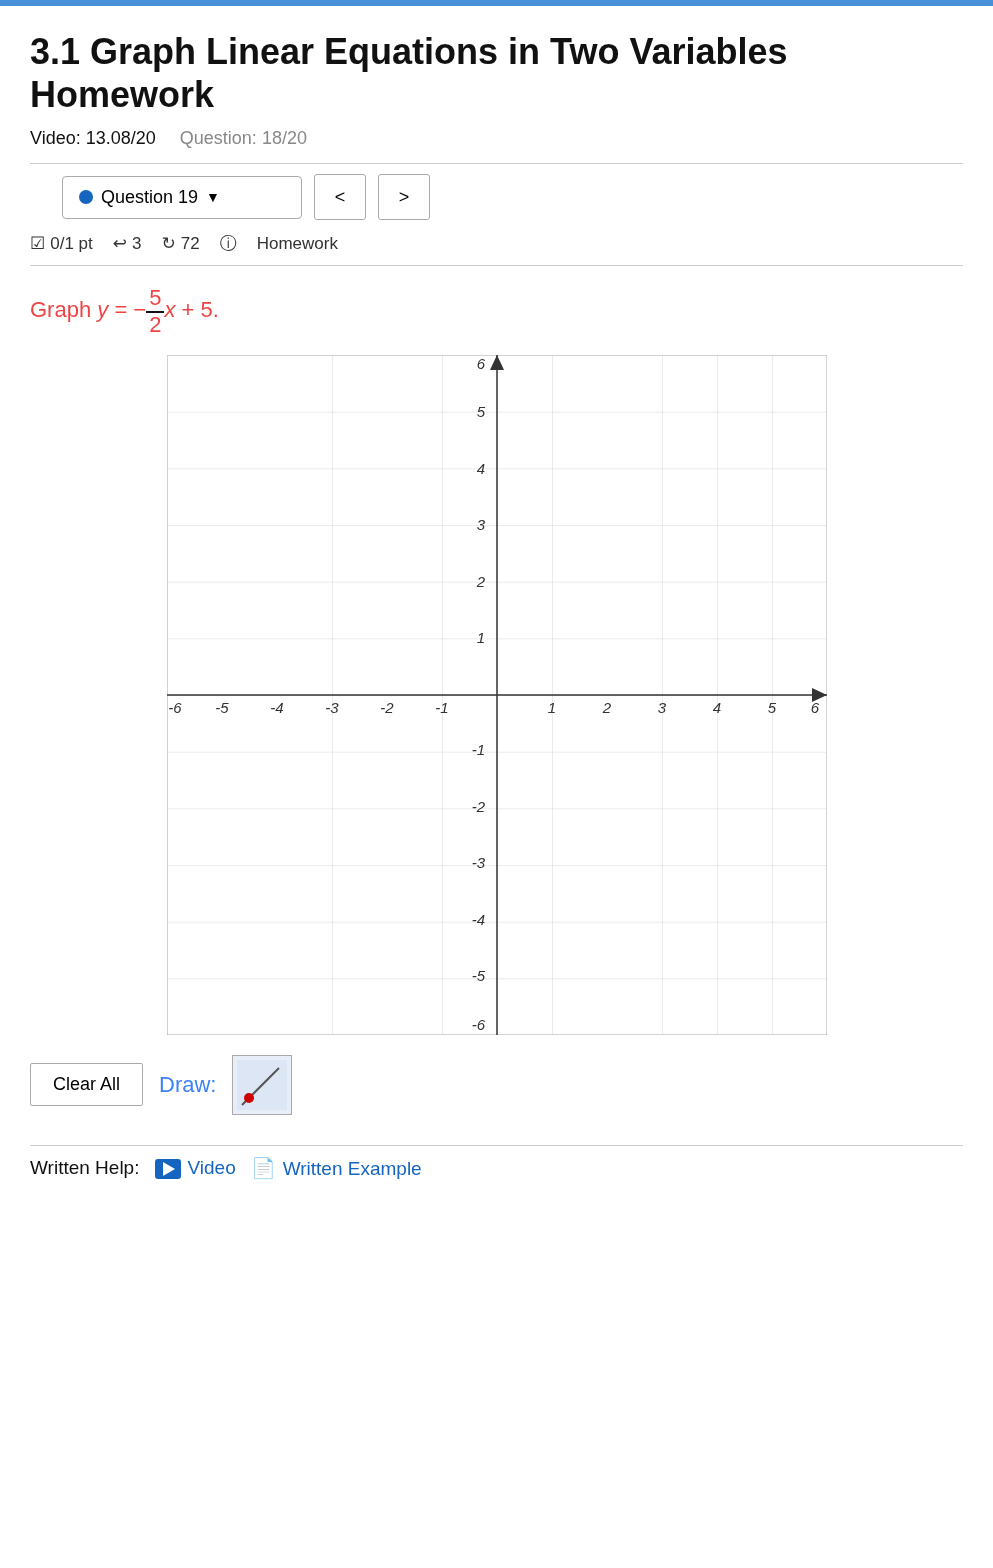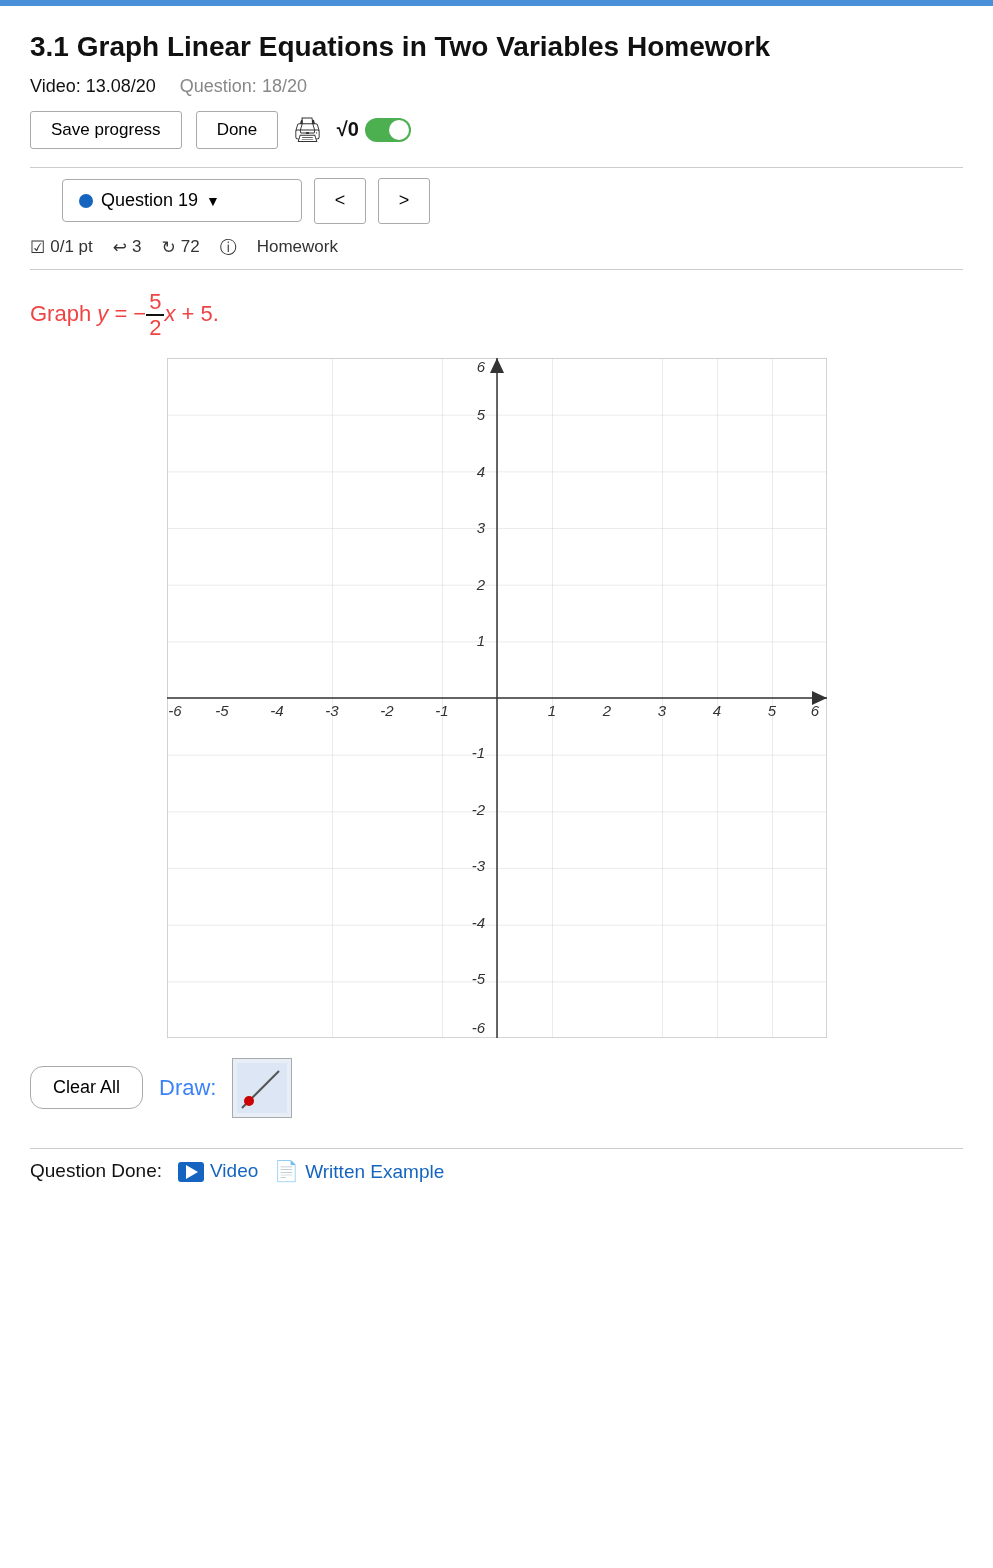--- a/index.html
+++ b/index.html
@@ -13,21 +13,21 @@
     }
     .top-bar {
       height: 6px;
       background: #4a90d9;
       width: 100%;
     }
     .content {
       padding: 24px 30px 30px 30px;
     }
     .page-title {
-      font-size: 28px;
+      font-size: 36px;
       font-weight: bold;
       color: #111;
       line-height: 1.2;
       margin-bottom: 12px;
     }
     .score-row {
       display: flex;
       align-items: center;
       gap: 24px;
       margin-bottom: 14px;
@@ -153,21 +153,21 @@
       align-items: center;
       gap: 16px;
       margin: 10px 0 30px 0;
     }
     .clear-all-btn {
       border: 1px solid #aaa;
       background: #fff;
       padding: 10px 22px;
       font-size: 18px;
       cursor: pointer;
-      border-radius: 13px;
+      border-radius: 2px;
       text-align: center;
     }
     .draw-label {
       font-size: 22px;
       color: #3b82f6;
     }
     .draw-icon {
       width: 60px;
       height: 60px;
       border: 1px solid #aaa;
@@ -229,31 +229,20 @@
 
   <div class="score-row">
     <span>
       <span>Video:</span>&nbsp;<span>13.08/20</span>
     </span>
     <span class="answered-label">
       <span>Question:</span>&nbsp;<span>18/20</span>
     </span>
   </div>
 
-  <div class="toolbar-row">
-    <button class="btn">Save progress</button>
-    <button class="btn">Done</button>
-    <span class="print-icon">🖨</span>
-    <div class="math-toggle">
-      <span>√0</span>
-      <div class="toggle-switch">
-        <div class="toggle-knob"></div>
-      </div>
-    </div>
-  </div>
 
   <hr class="divider">
 
   <div class="question-selector-row">
     <div class="question-dropdown">
       <div class="blue-dot"></div>
       <span>Question 19</span>
       <span class="chevron">▼</span>
     </div>
     <button class="nav-btn">&lt;</button>
@@ -339,21 +328,21 @@
         <line x1="5" y1="45" x2="42" y2="8" stroke="#555" stroke-width="2"></line>
 
         <circle cx="12" cy="38" r="5" fill="#cc0000"></circle>
       </svg>
     </div>
   </div>
 
   <hr class="divider">
 
   <div class="question-help-row">
-    <span class="question-help-label">Question Done:</span>
+    <span class="question-help-label">Written Help:</span>
     <a href="#" class="help-link">
       <div class="video-icon-box">
         <div class="video-play"></div>
       </div>
       <span>Video</span>
     </a>
     <a href="#" class="help-link">
       <span class="doc-icon">📄</span>
       <span>Written Example</span>
     </a>

